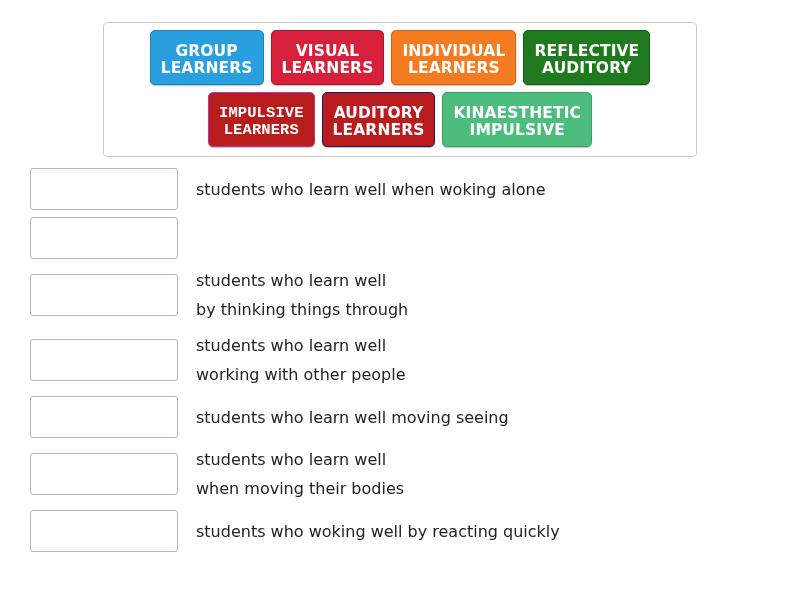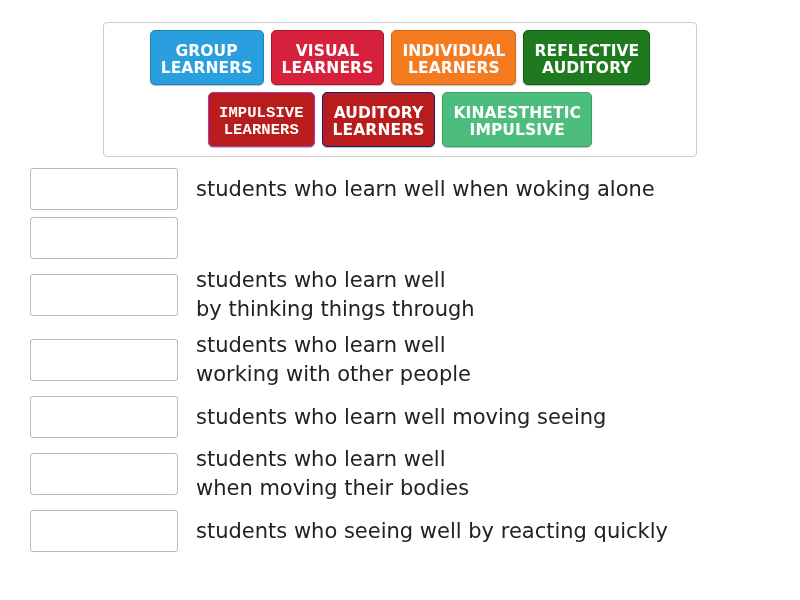--- a/index.html
+++ b/index.html
@@ -67,21 +67,21 @@
     width: 148px;
     height: 42px;
     box-sizing: border-box;
     border: 1px solid #b8b8b8;
     border-radius: 3px;
     background: #ffffff;
     flex: 0 0 auto;
   }
   .row-text {
     margin-left: 18px;
-    font-size: 21px;
+    font-size: 16px;
     line-height: 29px;
     color: #222222;
     white-space: pre-line;
   }
 </style>
 </head>
 <body>
 
 <div id="token-bank">
     <div class="token-row">
@@ -126,15 +126,15 @@
       <div class="drop-slot"></div>
       <div class="row-text">students who learn well moving seeing</div>
     </div>
     <div class="match-row">
       <div class="drop-slot"></div>
       <div class="row-text">students who learn well
 when moving their bodies</div>
     </div>
     <div class="match-row">
       <div class="drop-slot"></div>
-      <div class="row-text">students who seeing well by reacting quickly</div>
+      <div class="row-text">students who woking well by reacting quickly</div>
     </div>
   </div>
 
 </body></html>

